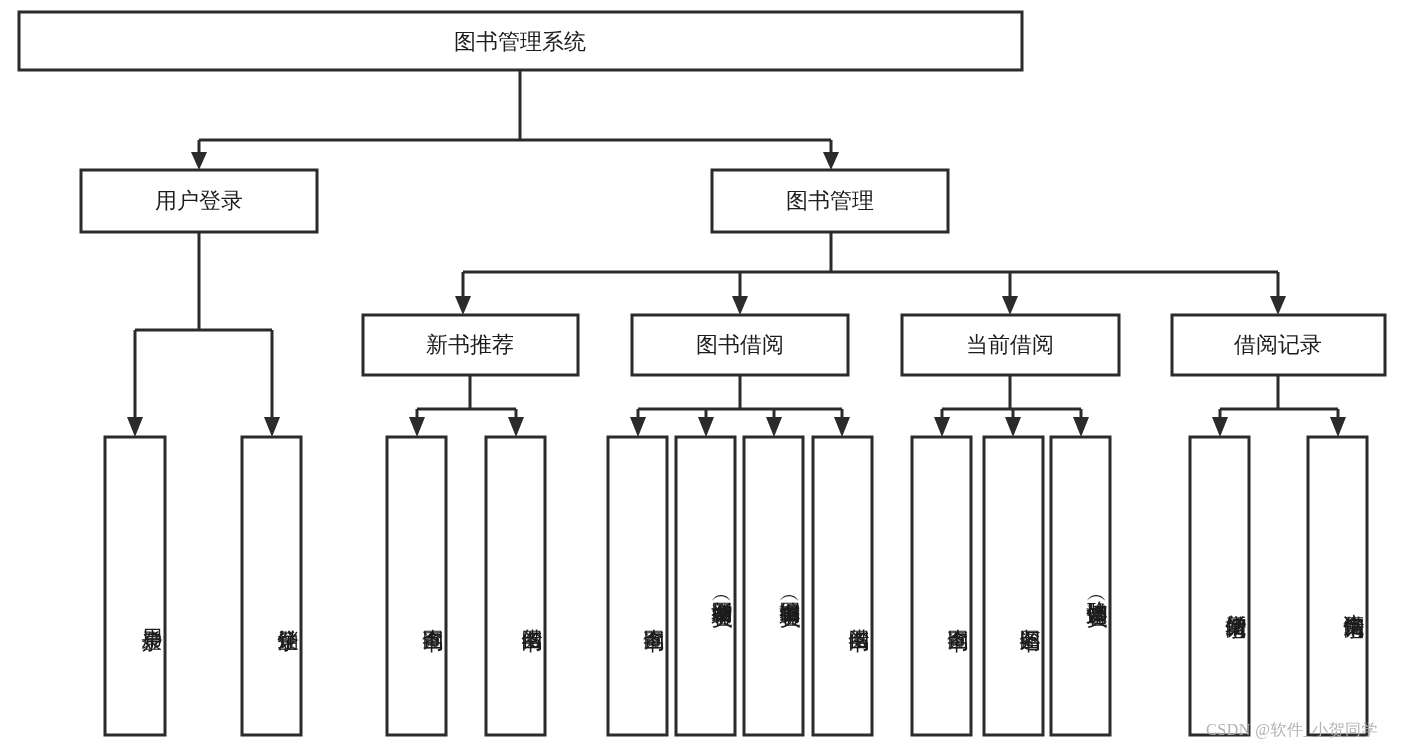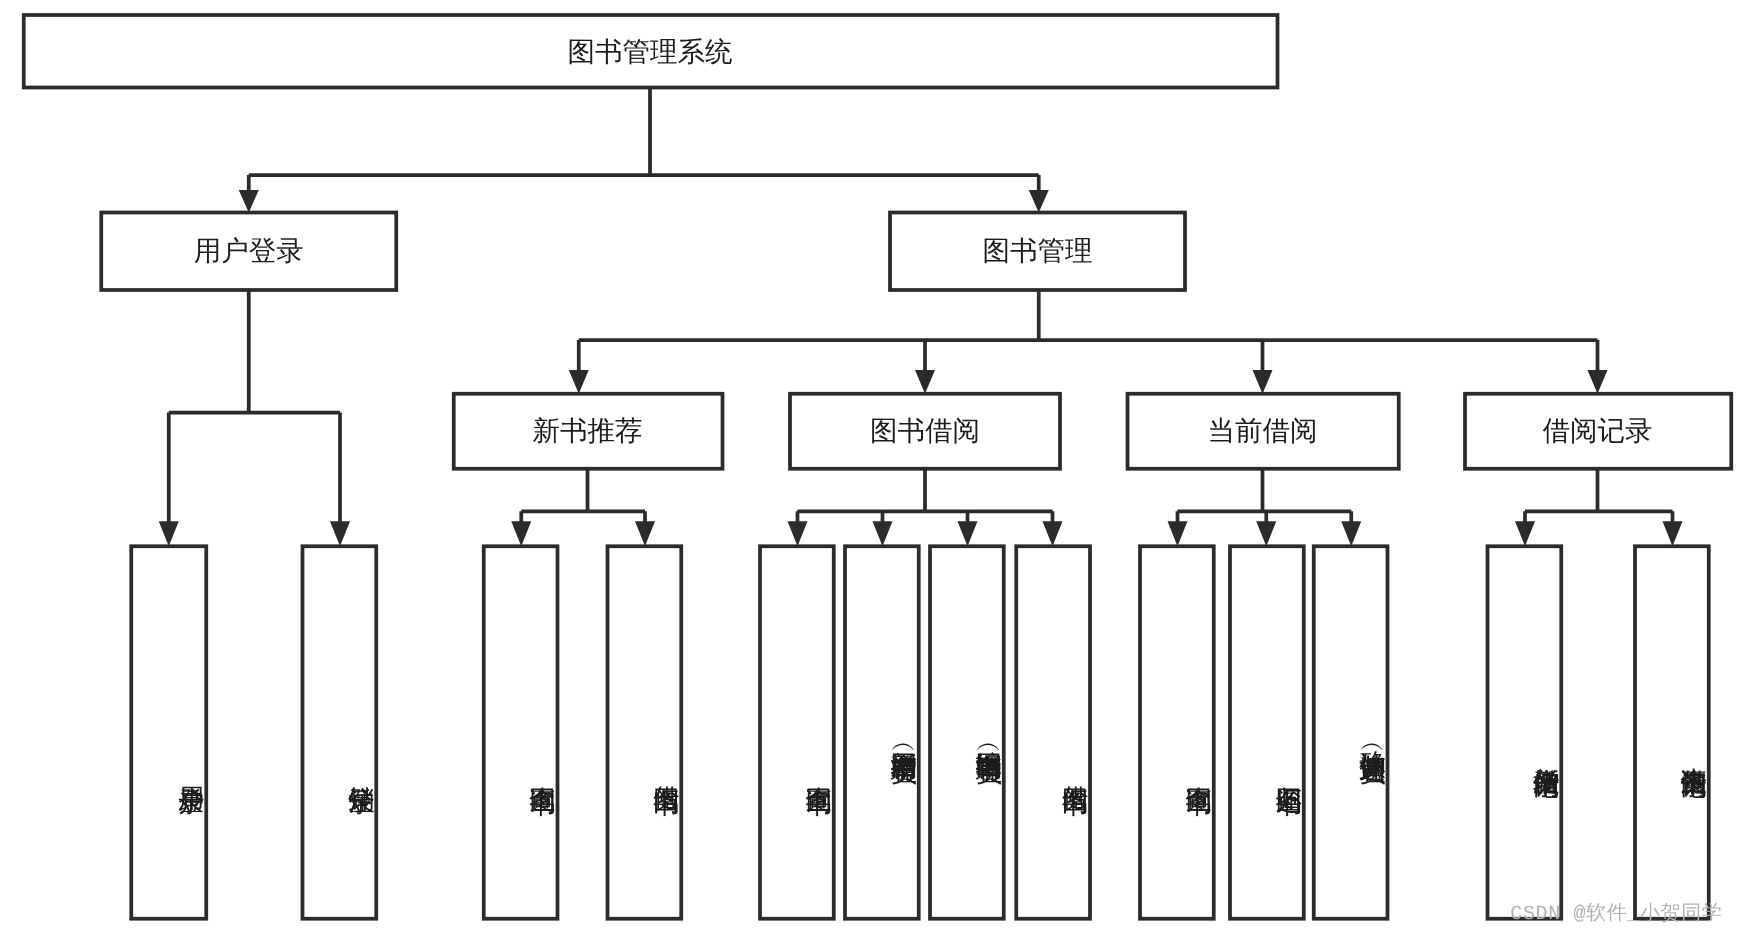--- a/index.html
+++ b/index.html
@@ -60,21 +60,21 @@
     letter-spacing: 1px;
     display: flex;
     align-items: flex-start;
     justify-content: center;
     pointer-events: none;
   }
   .watermark {
     position: absolute;
     right: 14px;
     bottom: 6px;
-    font-family: Liberation Mono, monospace;
+    font-family: Liberation Serif, serif;
     font-size: 16px;
     color: #b3b3b3;
     white-space: nowrap;
     letter-spacing: 0.5px;
   }
 </style>
 </head>
 <body>
 
 <div id="diagram-root">

